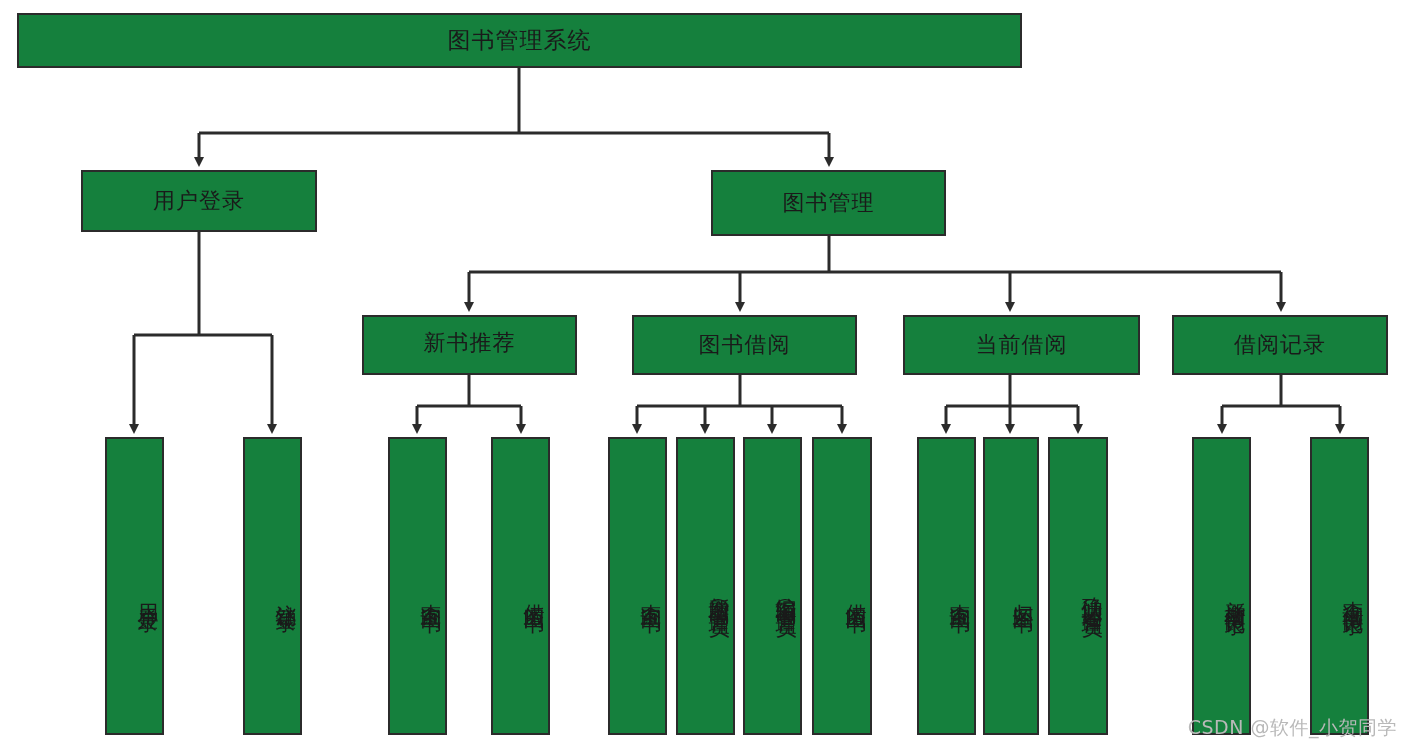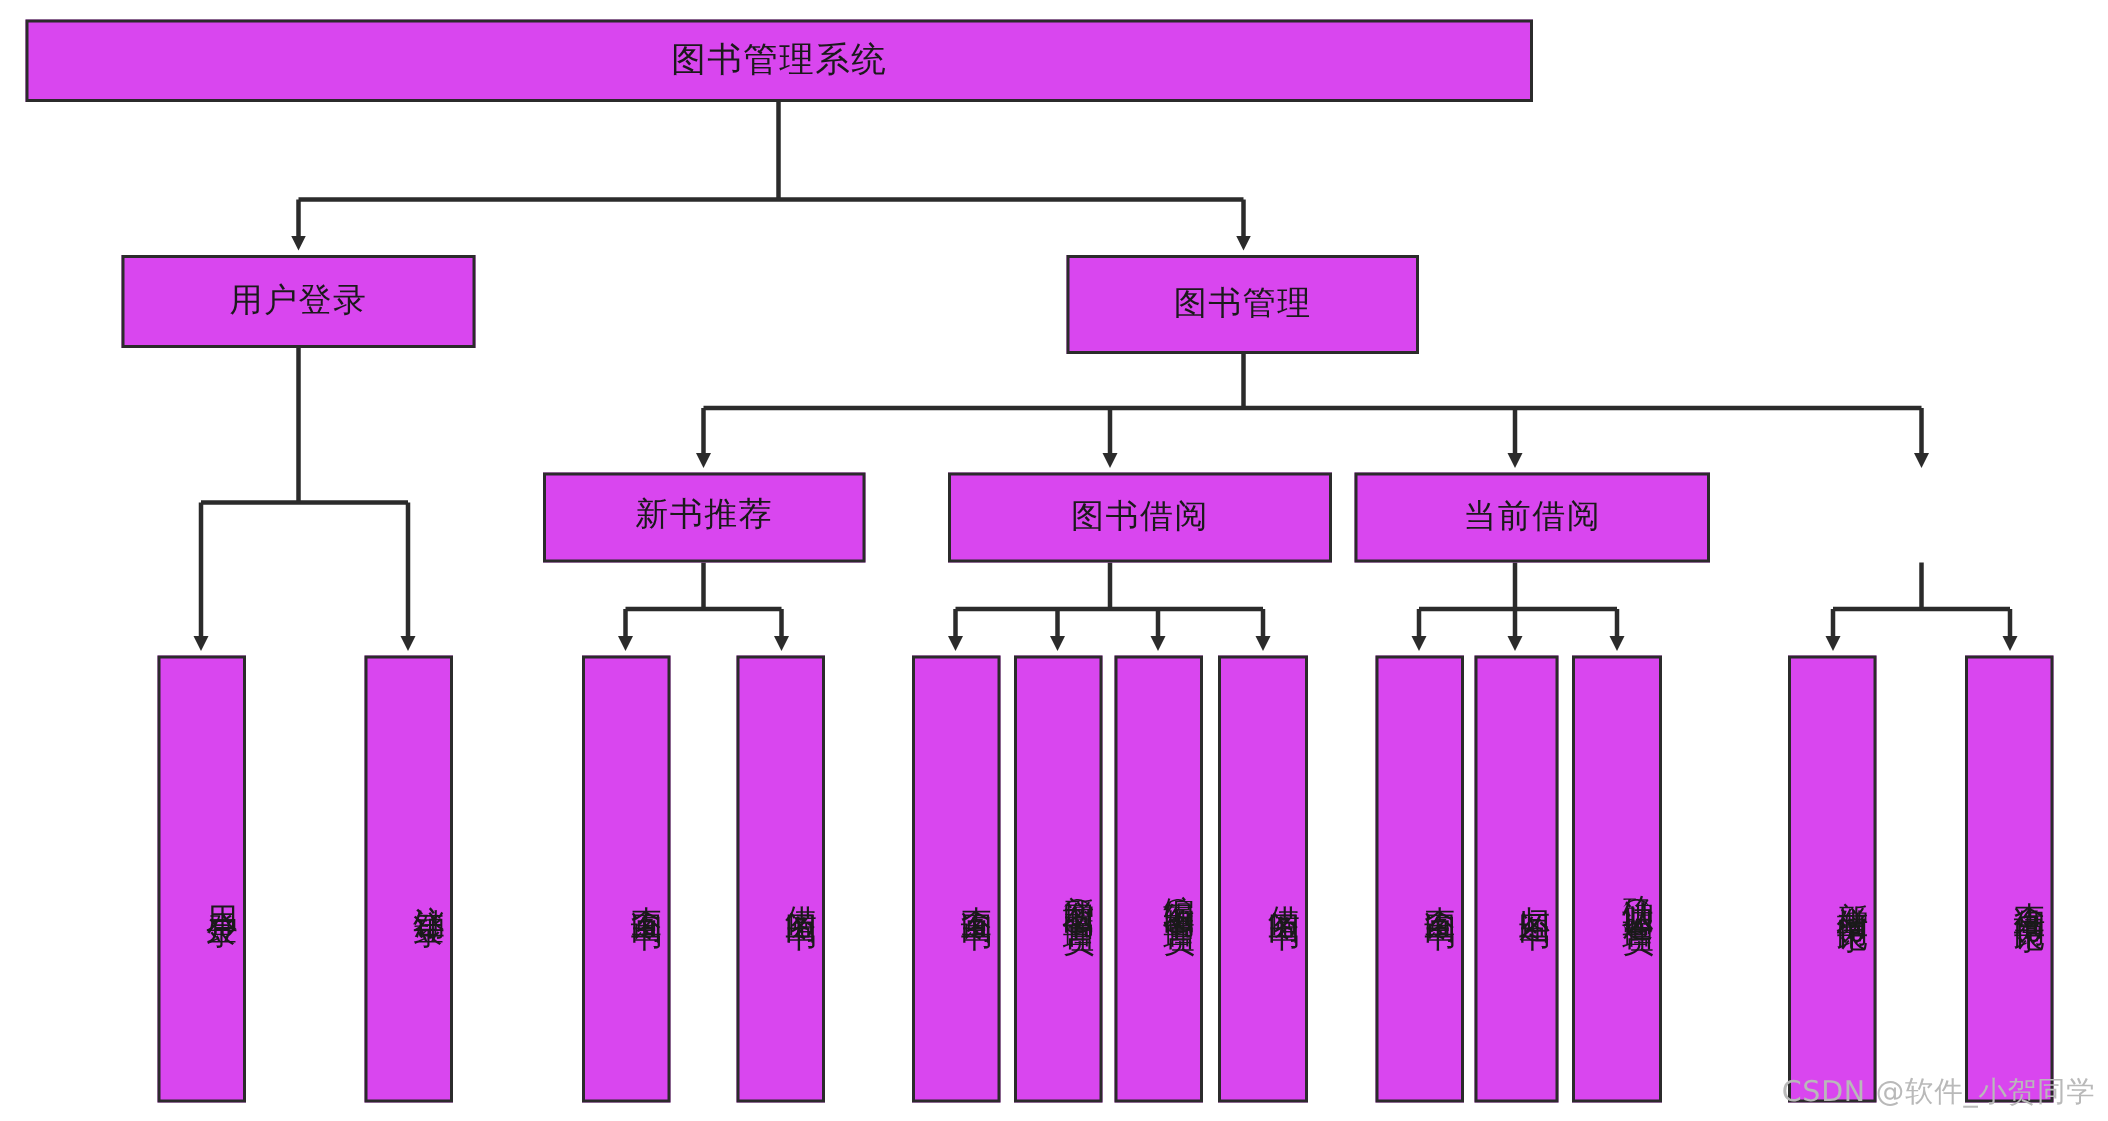--- a/index.html
+++ b/index.html
@@ -23,21 +23,21 @@
     left: 0;
     top: 0;
     width: 1405px;
     height: 747px;
     pointer-events: none;
   }
   .node {
     position: absolute;
     box-sizing: border-box;
     border: 2px solid #2b2b2b;
-    background: #d946ef;
+    background: #15803d;
     display: flex;
     align-items: center;
     justify-content: center;
     color: #1a1a1a;
   }
   .node.horiz {
     font-size: 22px;
     letter-spacing: 1px;
     line-height: 1.2;
   }
@@ -131,25 +131,28 @@
   <div class="node horiz" style="left:81px; top:170px; width:236px; height:62px;">
     <span>用户登录</span>
   </div>
   <div class="node horiz" style="left:711px; top:170px; width:235px; height:66px;">
     <span>图书管理</span>
   </div>
 
   <div class="node horiz" style="left:362px; top:315px; width:215px; height:60px;font-family:Liberation Mono, monospace;">
     <span>新书推荐</span>
   </div>
-  <div class="node horiz" style="left:632px; top:315px; width:256px; height:60px;">
+  <div class="node horiz" style="left:632px; top:315px; width:225px; height:60px;">
     <span>图书借阅</span>
   </div>
   <div class="node horiz" style="left:903px; top:315px; width:237px; height:60px;">
     <span>当前借阅</span>
+  </div>
+  <div class="node horiz" style="left:1172px; top:315px; width:216px; height:60px;">
+    <span>借阅记录</span>
   </div>
 
   <div class="node vert" style="left:105px; top:437px; width:59px; height:298px;">
     <span class="vtext">用户登录</span>
   </div>
   <div class="node vert" style="left:243px; top:437px; width:59px; height:298px;">
     <span class="vtext">注销登录</span>
   </div>
 
   <div class="node vert" style="left:388px; top:437px; width:59px; height:298px;">

